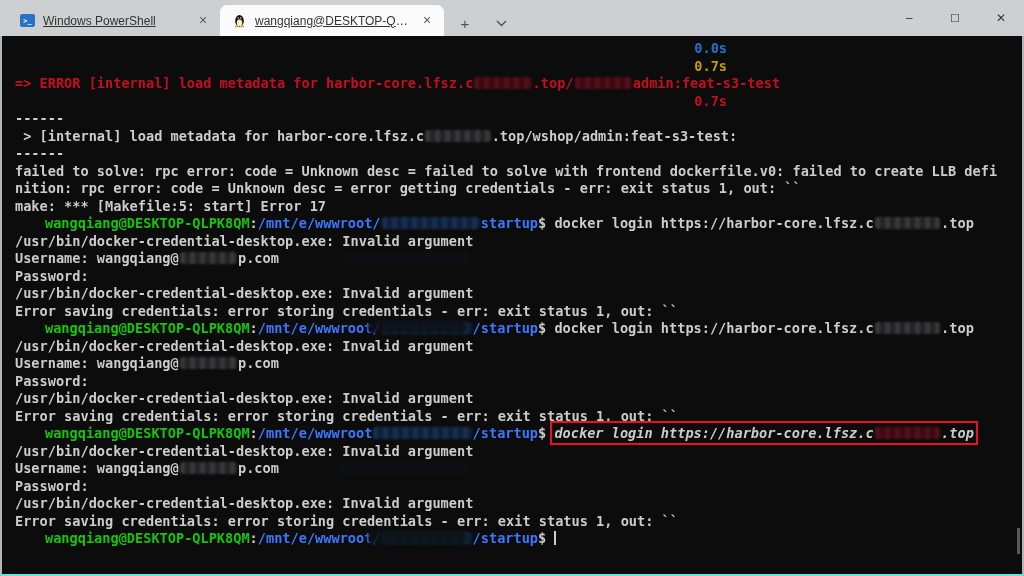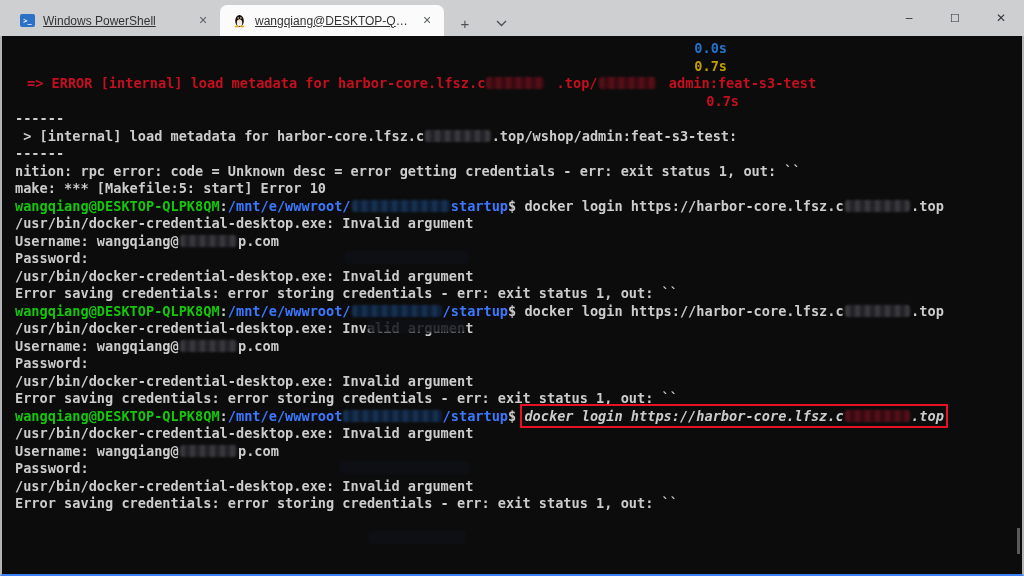--- a/index.html
+++ b/index.html
@@ -26,30 +26,30 @@
   .bar-btn { width:30px; height:26px; margin:5px 0 0 6px; display:flex; align-items:center;
     justify-content:center; color:#4d5156; font-size:15px; border-radius:4px; }
   .drag-region { flex:1; height:36px; }
   .win-controls { display:flex; align-self:flex-start; height:36px; }
   .win-btn { width:46px; height:36px; display:flex; align-items:center; justify-content:center;
     color:#33373b; font-size:12px; }
   .win-btn.max { font-size:11px; }
 
   
   .terminal { flex:1; position:relative; overflow:hidden; background:var(--terminal_bg,#0c0c0c);
-    border-left:2px solid #b2b4b6; border-right:2px solid #b2b4b6; border-bottom:2px solid #3b82f6;
+    border-left:2px solid #b2b4b6; border-right:2px solid #b2b4b6; border-bottom:2px solid #5eead4;
     padding:4px 0 0 13px;
     font-family:"DejaVu Sans Mono", monospace; font-size:13.6px; line-height:17.5px;
     font-weight:bold; }
   .term-line { white-space:pre; height:17.5px; }
   .c-fg       { color:var(--fg,#cccccc); }
-  .c-green    { color:var(--green,#16c60c); }
+  .c-green    { color:var(--green,#16c60c);margin-left:30px; }
   .c-blue     { color:var(--blue,#3b78ff); }
   .c-yellow   { color:var(--yellow,#c19c00); }
-  .c-red      { color:var(--red,#c50f1f);margin-left:12px; }
+  .c-red      { color:var(--red,#c50f1f); }
   .c-timeblue { color:var(--timeblue,#2472c8); }
 
   .redact { display:inline-block; height:12px; margin:0 1px; border-radius:3px;
     filter:blur(1.2px); vertical-align:-1px; }
   .redact.gray    { background:repeating-linear-gradient(90deg,#38383c 0 5px,#232327 5px 10px); }
   .redact.navy    { background:repeating-linear-gradient(90deg,#17304f 0 5px,#0e2038 5px 10px); }
   .redact.darkred { background:repeating-linear-gradient(90deg,#541019 0 5px,#3a0a11 5px 10px); }
 
   .cmd-box { outline:2px solid var(--highlight,#e81123); outline-offset:2px;font-style:italic; }
 
@@ -110,39 +110,41 @@
 
   <div class="terminal" id="terminal">
     <div class="scroll-thumb"></div>
   <div class="term-line" style="padding-left: 83ch;"><span class="c-timeblue">0.0s</span></div>
       <div class="term-line" style="padding-left: 83ch;"><span class="c-yellow">0.7s</span></div>
       <div class="term-line"><span class="c-red">=&gt; ERROR [internal] load metadata for harbor-core.lfsz.c</span><span class="redact darkred" style="width: 7ch;"></span><span class="c-red">.top/</span><span class="redact darkred" style="width: 7ch;"></span><span class="c-red">admin:feat-s3-test</span></div>
       <div class="term-line" style="padding-left: 83ch;"><span class="c-red">0.7s</span></div>
       <div class="term-line"><span class="c-fg">------</span></div>
       <div class="term-line"><span class="c-fg"> &gt; [internal] load metadata for harbor-core.lfsz.c</span><span class="redact gray" style="width: 8ch;"></span><span class="c-fg">.top/wshop/admin:feat-s3-test:</span></div>
       <div class="term-line"><span class="c-fg">------</span></div>
+      <div class="term-line"><span class="c-fg">failed to solve: rpc error: code = Unknown desc = failed to solve with frontend dockerfile.v0: failed to create LLB defi</span></div>
       <div class="term-line"><span class="c-fg">nition: rpc error: code = Unknown desc = error getting credentials - err: exit status 1, out: ``</span></div>
-      <div class="term-line"><span class="c-fg">make: *** [Makefile:5: start] Error 10</span></div>
+      <div class="term-line"><span class="c-fg">make: *** [Makefile:5: start] Error 17</span></div>
       <div class="term-line"><span class="c-green">wangqiang@DESKTOP-QLPK8QM</span><span class="c-fg">:</span><span class="c-blue">/mnt/e/wwwroot/</span><span class="redact navy" style="width: 12ch;"></span><span class="c-blue">startup</span><span class="c-fg">$ </span><span class="c-fg">docker login https://harbor-core.lfsz.c</span><span class="redact gray" style="width: 8ch;"></span><span class="c-fg">.top</span></div>
       <div class="term-line"><span class="c-fg">/usr/bin/docker-credential-desktop.exe: Invalid argument</span></div>
       <div class="term-line"><span class="c-fg">Username: wangqiang@</span><span class="redact gray" style="width: 7ch;"></span><span class="c-fg">p.com</span></div>
       <div class="term-line"><span class="c-fg">Password:</span></div>
       <div class="term-line"><span class="c-fg">/usr/bin/docker-credential-desktop.exe: Invalid argument</span></div>
       <div class="term-line"><span class="c-fg">Error saving credentials: error storing credentials - err: exit status 1, out: ``</span></div>
       <div class="term-line"><span class="c-green">wangqiang@DESKTOP-QLPK8QM</span><span class="c-fg">:</span><span class="c-blue">/mnt/e/wwwroot/</span><span class="redact navy" style="width: 11ch;"></span><span class="c-blue">/startup</span><span class="c-fg">$ </span><span class="c-fg">docker login https://harbor-core.lfsz.c</span><span class="redact gray" style="width: 8ch;"></span><span class="c-fg">.top</span></div>
       <div class="term-line"><span class="c-fg">/usr/bin/docker-credential-desktop.exe: Invalid argument</span></div>
       <div class="term-line"><span class="c-fg">Username: wangqiang@</span><span class="redact gray" style="width: 7ch;"></span><span class="c-fg">p.com</span></div>
       <div class="term-line"><span class="c-fg">Password:</span></div>
       <div class="term-line"><span class="c-fg">/usr/bin/docker-credential-desktop.exe: Invalid argument</span></div>
       <div class="term-line"><span class="c-fg">Error saving credentials: error storing credentials - err: exit status 1, out: ``</span></div>
       <div class="term-line"><span class="c-green">wangqiang@DESKTOP-QLPK8QM</span><span class="c-fg">:</span><span class="c-blue">/mnt/e/wwwroot</span><span class="redact navy" style="width: 12ch;"></span><span class="c-blue">/startup</span><span class="c-fg">$ </span><span class="cmd-box"><span class="c-fg">docker login https://harbor-core.lfsz.c</span><span class="redact darkred" style="width: 8ch;"></span><span class="c-fg">.top</span></span></div>
       <div class="term-line"><span class="c-fg">/usr/bin/docker-credential-desktop.exe: Invalid argument</span></div>
       <div class="term-line"><span class="c-fg">Username: wangqiang@</span><span class="redact gray" style="width: 7ch;"></span><span class="c-fg">p.com</span></div>
       <div class="term-line"><span class="c-fg">Password:</span></div>
       <div class="term-line"><span class="c-fg">/usr/bin/docker-credential-desktop.exe: Invalid argument</span></div>
       <div class="term-line"><span class="c-fg">Error saving credentials: error storing credentials - err: exit status 1, out: ``</span></div>
+      <div class="term-line"><span class="c-green">wangqiang@DESKTOP-QLPK8QM</span><span class="c-fg">:</span><span class="c-blue">/mnt/e/wwwroot/</span><span class="redact navy" style="width: 11ch;"></span><span class="c-blue">/startup</span><span class="c-fg">$ </span><span class="cursor"></span></div>
       <div class="smudge" style="left: 343px; top: 215px; width: 124px; height: 13px;"></div>
       <div class="smudge" style="left: 366px; top: 284px; width: 98px; height: 13px;"></div>
       <div class="smudge" style="left: 338px; top: 425px; width: 130px; height: 13px;"></div>
       <div class="smudge" style="left: 366px; top: 495px; width: 98px; height: 13px;"></div>
     </div>
 
 </div>
 
 </body></html>

